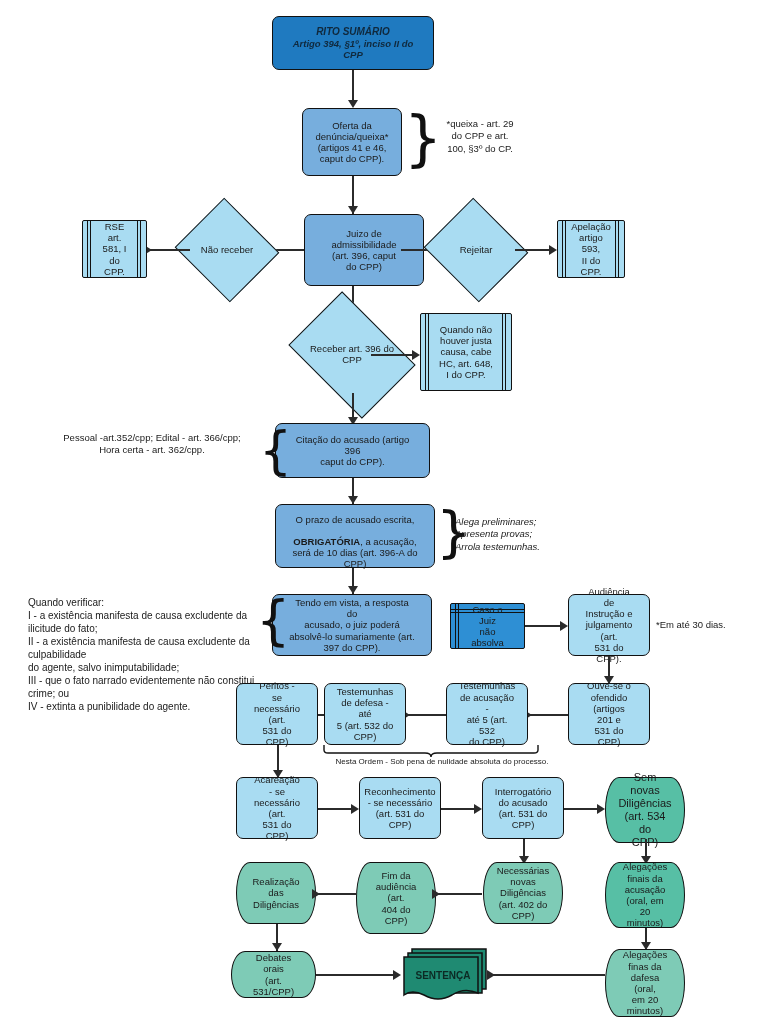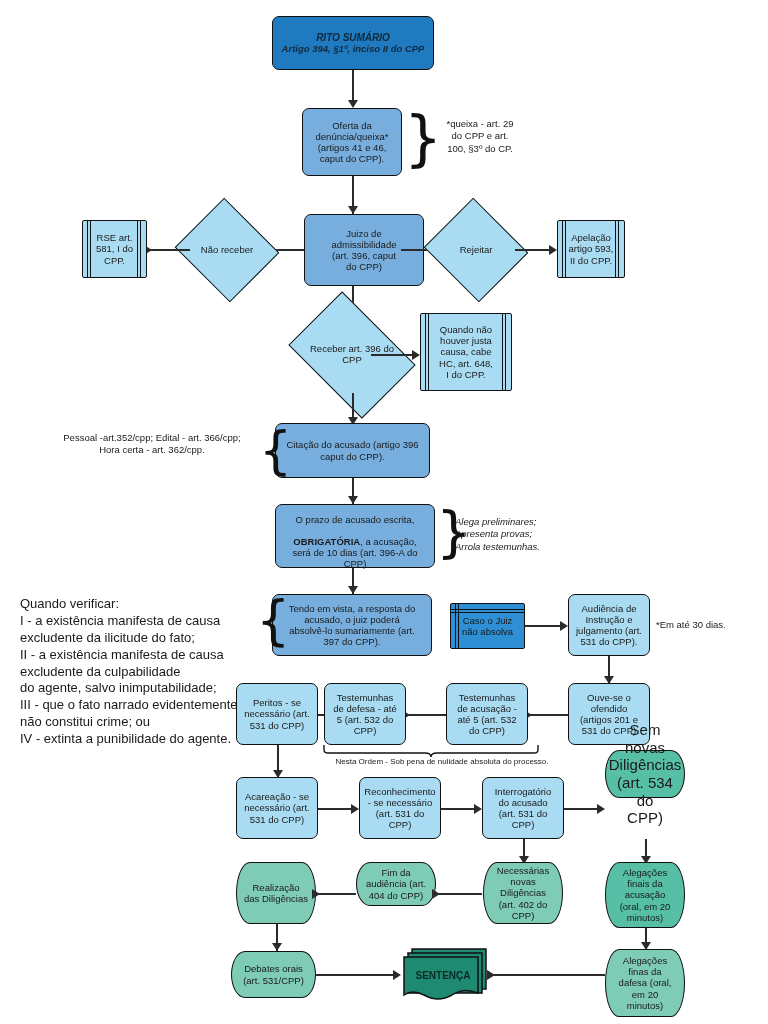--- a/index.html
+++ b/index.html
@@ -9,21 +9,21 @@
     color:#1a1a1a;overflow:hidden;position:relative;
   }
   #stage{position:relative;width:768px;height:1024px;}
 
   
   .node{
     position:absolute;box-sizing:border-box;
     display:flex;align-items:center;justify-content:center;
     text-align:center;line-height:1.18;
     border:1.6px solid #111;
-    padding:3px 4px;
+    padding:3px 16px;
     white-space:pre-line;
   }
   .blue{background:#77aedd;}
   .lblue{background:#a9dcf2;}
   .hdr{background:#1f7ac0;color:#10293d;font-weight:bold;font-style:italic;}
   .green-l{background:#7ecbb6;}
   .green-d{background:#57bfa5;}
   .rounded{border-radius:7px;}
   .pill{border-radius:14px/50%;}
   .stack{
@@ -172,21 +172,21 @@
 Apresenta provas;
 Arrola testemunhas.</div>
 
   <div class="ln lnv" style="left:352px;top:568px;height:26px;"></div>
   <div class="arw arw-d" style="left:348px;top:586px;"></div>
   <div class="node blue rounded" style="left:272px;top:594px;width:160px;height:62px;font-size:9.5px;">Tendo em vista, a resposta do
 acusado, o juiz poderá
 absolvê-lo sumariamente (art.
 397 do CPP).</div>
   <div class="brace" style="left:256px;top:594px;font-size:54px;">{</div>
-  <div class="note" style="left:20px;top:596px;width:238px;font-size:13px;text-align:left;">Quando verificar:
+  <div class="note" style="left:28px;top:596px;width:238px;font-size:10px;text-align:left;">Quando verificar:
 I - a existência manifesta de causa excludente da ilicitude do fato;
 II - a existência manifesta de causa excludente da culpabilidade
 do agente, salvo inimputabilidade;
 III - que o fato narrado evidentemente não constitui crime; ou
 IV - extinta a punibilidade do agente.</div>
 
   <div class="node stack-blue" style="left:450px;top:603px;width:75px;height:46px;font-size:9.5px;">Caso o Juiz
 não absolva</div>
   <div class="ln lnh" style="left:525px;top:625px;width:40px;"></div>
   <div class="arw arw-r" style="left:560px;top:621px;"></div>
@@ -248,37 +248,37 @@
   <div class="ln lnh" style="left:441px;top:808px;width:38px;"></div>
   <div class="arw arw-r" style="left:474px;top:804px;"></div>
 
   <div class="node lblue rounded" style="left:482px;top:777px;width:82px;height:62px;font-size:9.5px;">Interrogatório
 do acusado
 (art. 531 do
 CPP)</div>
   <div class="ln lnh" style="left:564px;top:808px;width:38px;"></div>
   <div class="arw arw-r" style="left:597px;top:804px;"></div>
 
-  <div class="node green-d pill" style="left:605px;top:750px;width:80px;height:48px;font-size:15px;">Sem novas
+  <div class="node green-d pill" style="left:605px;top:777px;width:80px;height:66px;font-size:11px;">Sem novas
 Diligências
 (art. 534 do
 CPP)</div>
 
   <div class="ln lnv" style="left:523px;top:839px;height:25px;"></div>
   <div class="arw arw-d" style="left:519px;top:856px;"></div>
 
   <div class="ln lnv" style="left:645px;top:839px;height:25px;"></div>
   <div class="arw arw-d" style="left:641px;top:856px;"></div>
 
   <div class="node green-l pill" style="left:236px;top:862px;width:80px;height:62px;font-size:9.5px;">Realização
 das Diligências</div>
   <div class="ln lnh" style="left:316px;top:893px;width:40px;"></div>
   <div class="arw arw-l" style="left:312px;top:889px;transform:rotate(180deg);"></div>
 
-  <div class="node green-l pill" style="left:356px;top:862px;width:80px;height:44px;font-size:9.5px;">Fim da
+  <div class="node green-l pill" style="left:356px;top:862px;width:80px;height:72px;font-size:9.5px;">Fim da
 audiência (art.
 404 do CPP)</div>
   <div class="ln lnh" style="left:436px;top:893px;width:46px;"></div>
   <div class="arw arw-l" style="left:432px;top:889px;transform:rotate(180deg);"></div>
 
   <div class="node green-l pill" style="left:483px;top:862px;width:80px;height:62px;font-size:9.5px;">Necessárias
 novas
 Diligências
 (art. 402 do
 CPP)</div>

